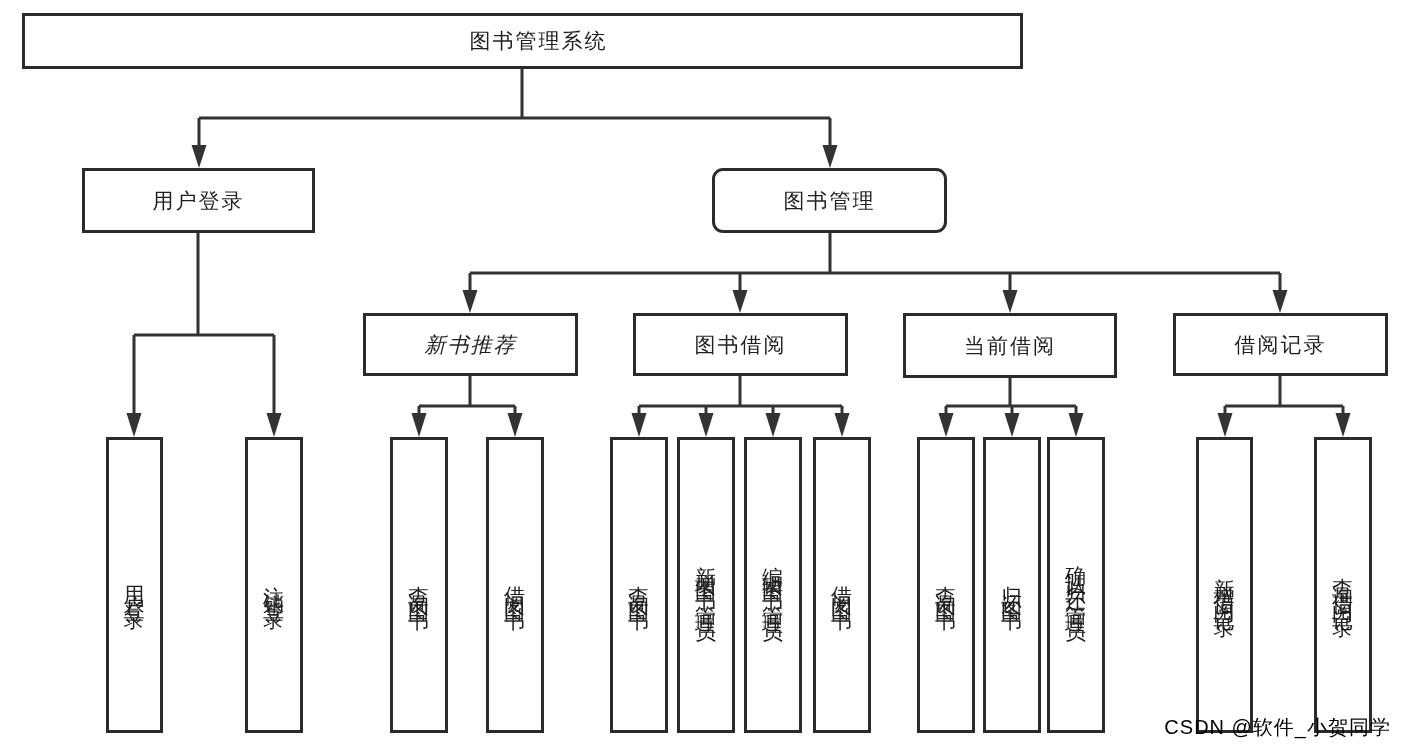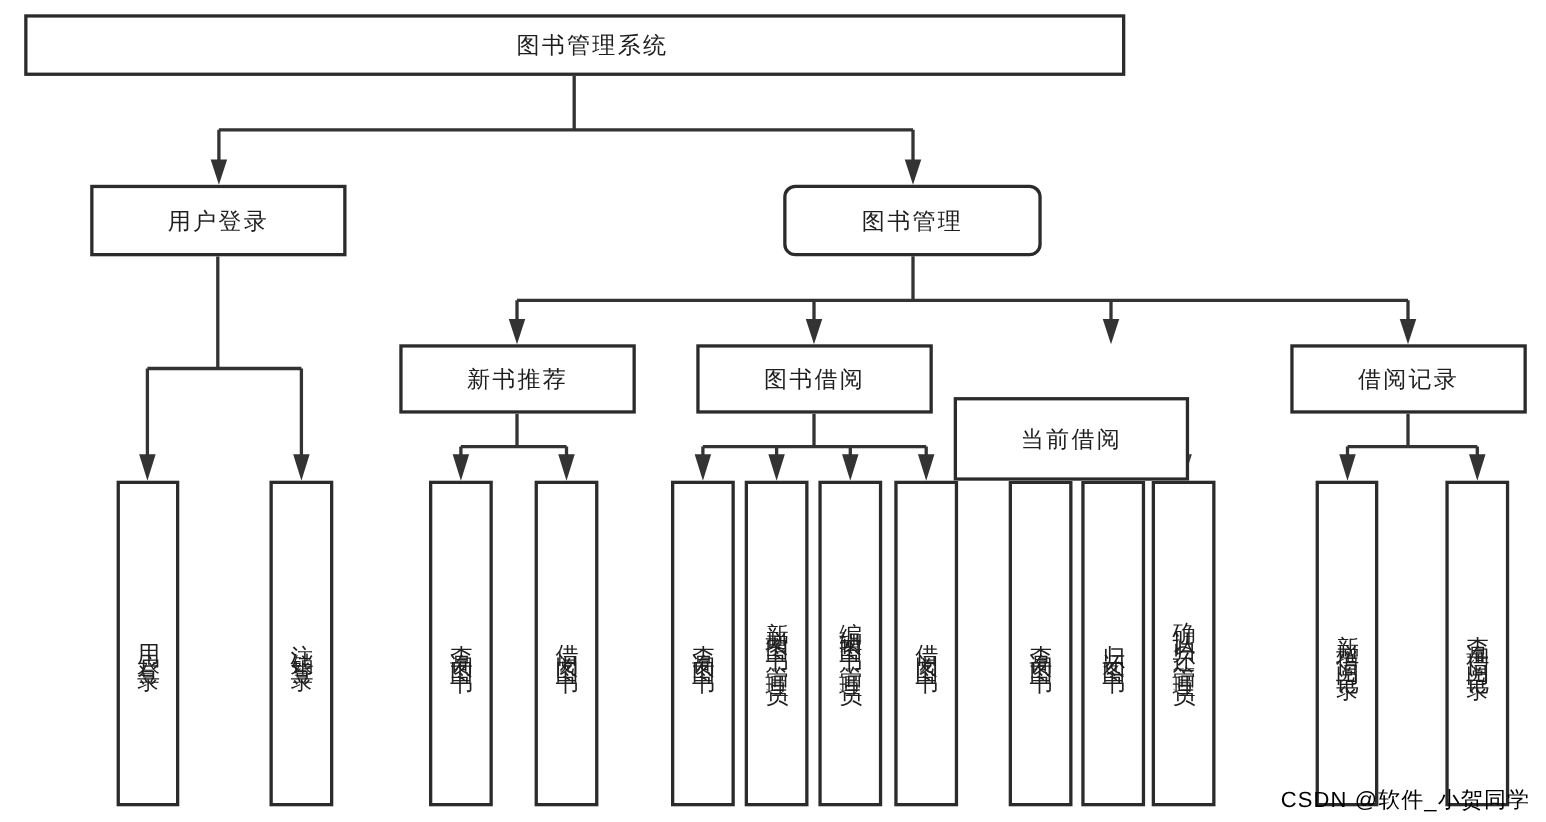--- a/index.html
+++ b/index.html
@@ -99,23 +99,23 @@
       M1068.5 413 L1083.5 413 L1076 437 Z
       M1217.5 413 L1232.5 413 L1225 437 Z
       M1335.5 413 L1350.5 413 L1343 437 Z"></path>
   </svg>
 
   <div class="node" style="left:22px; top:13px; width:1001px; height:56px;padding-left:32px;">图书管理系统</div>
 
   <div class="node" style="left:82px; top:168px; width:233px; height:65px;">用户登录</div>
   <div class="node" style="left:712px; top:168px; width:235px; height:65px;border-radius:11px;">图书管理</div>
 
-  <div class="node" style="left:363px; top:313px; width:215px; height:63px;">新书推荐</div>
+  <div class="node" style="left:363px; top:313px; width:215px; height:63px;font-style:italic;">新书推荐</div>
   <div class="node" style="left:633px; top:313px; width:215px; height:63px;">图书借阅</div>
-  <div class="node" style="left:867px; top:313px; width:214px; height:76px;margin-top:48px;">当前借阅</div>
+  <div class="node" style="left:903px; top:313px; width:214px; height:65px;">当前借阅</div>
   <div class="node" style="left:1173px; top:313px; width:215px; height:63px;">借阅记录</div>
 
   <div class="vnode" style="left:106px; top:437px; width:57px; height:296px;">
     <span>用户登录</span>
   </div>
   <div class="vnode" style="left:245px; top:437px; width:58px; height:296px;">
     <span>注销登录</span>
   </div>
 
   <div class="vnode" style="left:390px; top:437px; width:58px; height:296px;">

